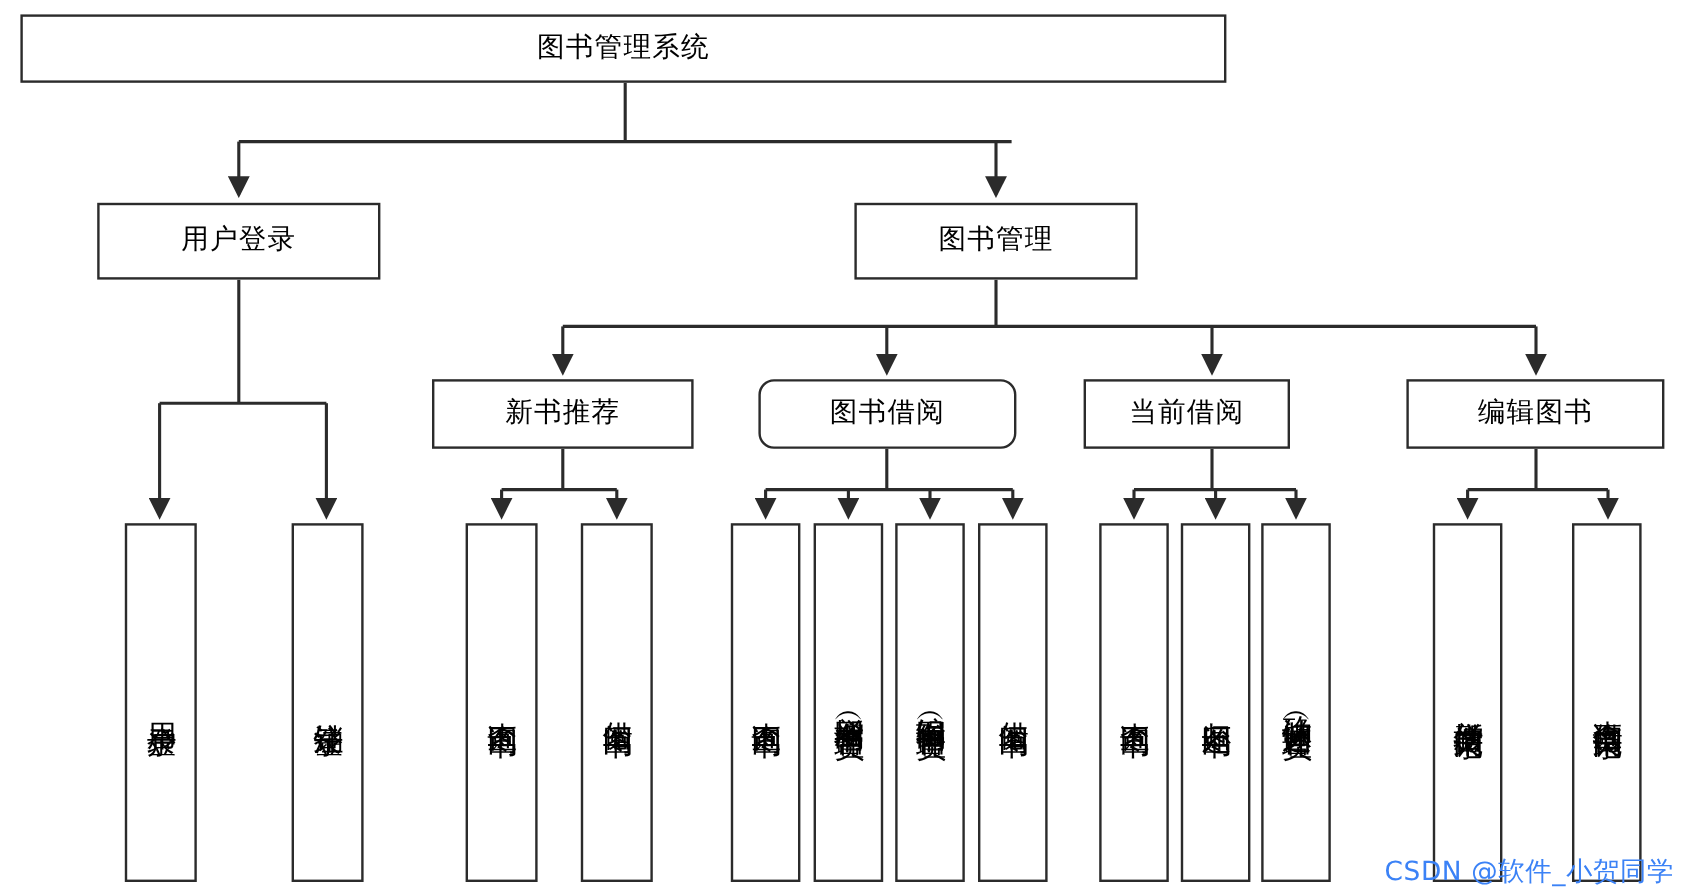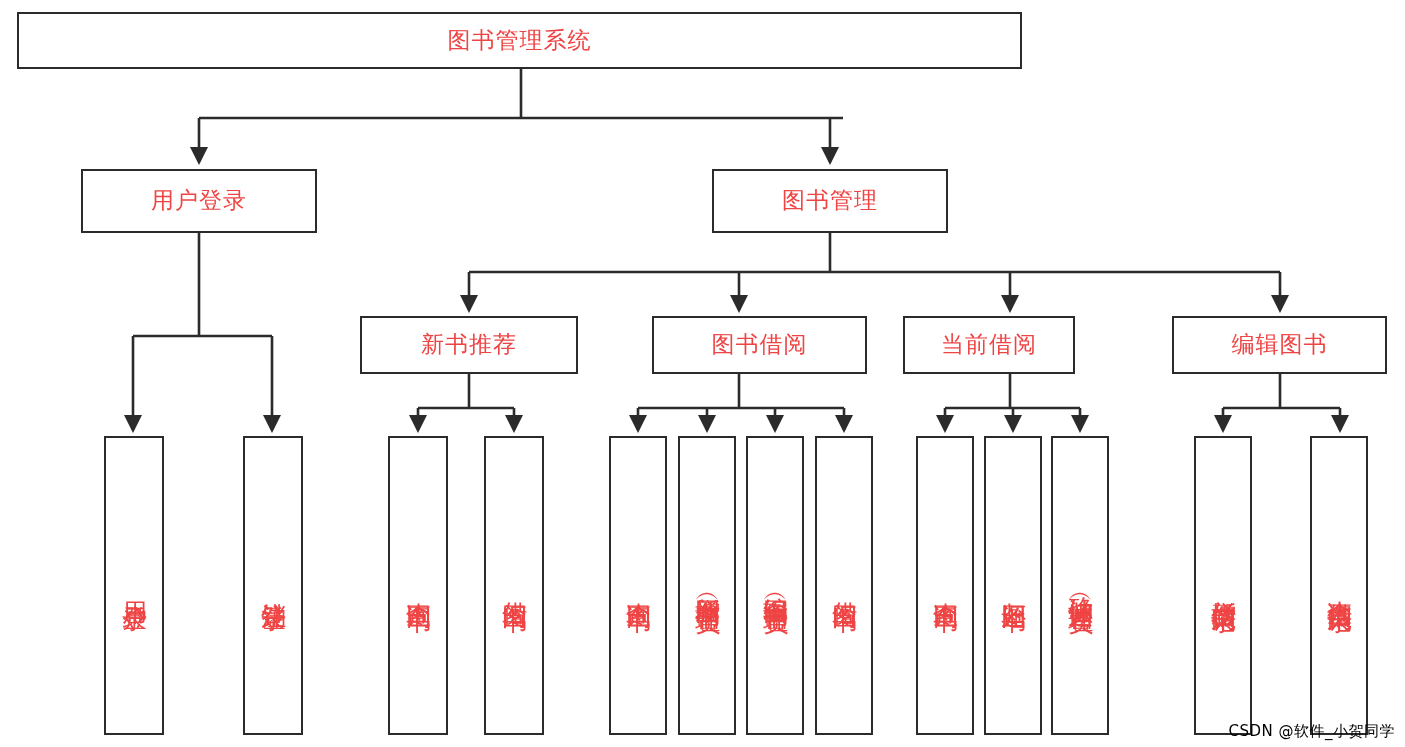--- a/index.html
+++ b/index.html
@@ -29,21 +29,21 @@
   }
   .node {
     position: absolute;
     box-sizing: border-box;
     border: 2px solid #2b2b2b;
     background: #ffffff;
     display: flex;
     align-items: center;
     justify-content: center;
     text-align: center;
-    color: #ef4444;
+    color: #000000;
     z-index: 2;
   }
   .node.horiz {
     font-size: 23px;
     line-height: 1.2;
     letter-spacing: 1px;
   }
   .node.vert {
     font-size: 25px;
     line-height: 1.06;
@@ -61,22 +61,22 @@
   #root-node {
     left: 17px;
     top: 12px;
     width: 1005px;
     height: 57px;
   }
   #watermark {
     position: absolute;
     right: 10px;
     bottom: 6px;
-    font-size: 15px;
-    color: #000000;
+    font-size: 22px;
+    color: #3b82f6;
     letter-spacing: 0.5px;
     white-space: nowrap;
     z-index: 5;
     font-family: "DejaVu Sans", "Liberation Sans", sans-serif;
   }
 </style>
 </head>
 <body>
 
 <div id="canvas">
@@ -130,21 +130,21 @@
       <path d="M 1340 408 L 1340 430" marker-end="url(#arrow)"></path>
     </g>
   </svg>
 
   <div class="node horiz" id="root-node">图书管理系统</div>
 
   <div class="node horiz" style="left:81px; top:169px; width:236px; height:64px;">用户登录</div>
   <div class="node horiz" style="left:712px; top:169px; width:236px; height:64px;">图书管理</div>
 
   <div class="node horiz" style="left:360px; top:316px; width:218px; height:58px;">新书推荐</div>
-  <div class="node horiz" style="left:652px; top:316px; width:215px; height:58px;">图书借阅</div>
+  <div class="node horiz" style="left:632px; top:316px; width:215px; height:58px;border-radius:13px;">图书借阅</div>
   <div class="node horiz" style="left:903px; top:316px; width:172px; height:58px;">当前借阅</div>
   <div class="node horiz" style="left:1172px; top:316px; width:215px; height:58px;">编辑图书</div>
 
   <div class="node vert" style="left:104px; top:436px; width:60px; height:299px;">
     <span class="label">用户登录</span>
   </div>
   <div class="node vert" style="left:243px; top:436px; width:60px; height:299px;">
     <span class="label">注销登录</span>
   </div>
 

